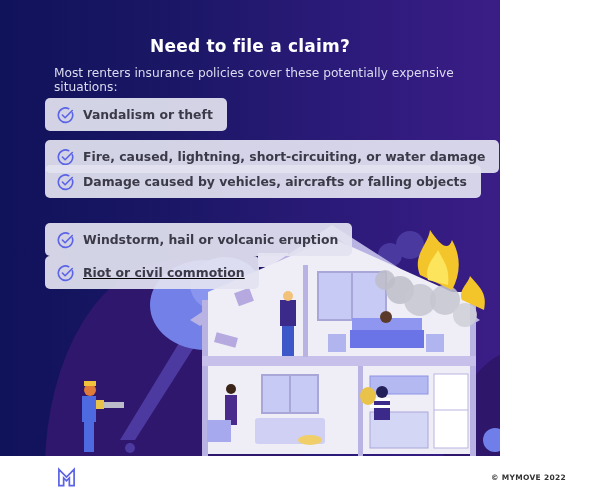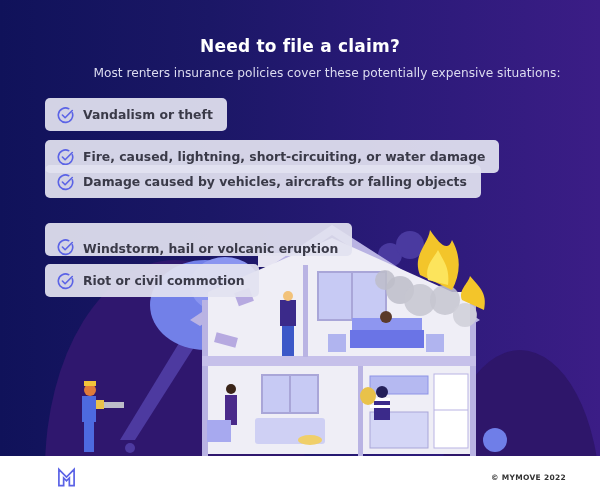--- a/index.html
+++ b/index.html
@@ -1,21 +1,21 @@
 <!DOCTYPE html>
 <html><head>
 <meta charset="utf-8">
 <style>
   html, body { margin:0; padding:0; }
   body { width:600px; height:499px; overflow:hidden; font-family:"DejaVu Sans", sans-serif; background:#fff; }
-  .canvas { position:relative; width:600px; height:456px; overflow:hidden;
+  .canvas { position:relative; width:500px; height:456px; overflow:hidden;
     background: linear-gradient(90deg, #10125a 0%, #1b1766 35%, #2a1a78 65%, #3b1d86 100%); }
   .title { position:absolute; left:0; right:0; top:36px; text-align:center; color:#fff;
     font-family:"DejaVu Sans", sans-serif; font-weight:bold; font-size:17px; letter-spacing:0.2px; }
-  .subtitle { position:absolute; left:8px; right:0; top:66px; text-align:center; color:#dcdcf0;
+  .subtitle { position:absolute; left:8px; right:0; top:66px; color:#dcdcf0;
     font-family:"DejaVu Sans", sans-serif; font-size:12.2px;margin-left:46px; }
   .pill { position:absolute; left:45px; height:33px; background:rgba(226,226,240,0.93); border-radius:5px;
     display:flex; align-items:center; box-sizing:border-box; padding-left:12px; padding-right:14px; z-index:5; }
   .pill .chk { width:18px; height:18px; margin-right:8px; flex:none; }
   .pill .txt { font-family:"DejaVu Sans", sans-serif; font-weight:bold; font-size:12.4px; color:#3a3a48; white-space:nowrap; }
   .footer { position:absolute; left:14px; top:456px; width:600px; height:26px; background:#fff; }
   .logo { position:absolute; left:43px; top:11px; width:19px; height:20px; }
   .copy { position:absolute; right:48px; top:17px; font-family:"DejaVu Sans", sans-serif; font-weight:bold; font-size:7.5px; color:#333; letter-spacing:0.3px; }
   .art { position:absolute; left:0; top:0; width:600px; height:456px; z-index:1; }
 </style>
@@ -136,29 +136,29 @@
   </div>
 
   <div class="pill" style="top:165px;">
     <svg class="chk" viewBox="0 0 20 20">
       <path d="M17 7.5 A8 8 0 1 1 13 3" fill="none" stroke="#5b63e6" stroke-width="1.8" stroke-linecap="round"></path>
       <path d="M6 10 L9 13 L17 5" fill="none" stroke="#5b63e6" stroke-width="1.8" stroke-linecap="round" stroke-linejoin="round"></path>
     </svg>
     <span class="txt">Damage caused by vehicles, aircrafts or falling objects</span>
   </div>
 
-  <div class="pill" style="top:223px;align-items:flex-end;">
+  <div class="pill" style="top:223px;">
     <svg class="chk" viewBox="0 0 20 20">
       <path d="M17 7.5 A8 8 0 1 1 13 3" fill="none" stroke="#5b63e6" stroke-width="1.8" stroke-linecap="round"></path>
       <path d="M6 10 L9 13 L17 5" fill="none" stroke="#5b63e6" stroke-width="1.8" stroke-linecap="round" stroke-linejoin="round"></path>
     </svg>
     <span class="txt">Windstorm, hail or volcanic eruption</span>
   </div>
 
-  <div class="pill" style="top:264px;">
+  <div class="pill" style="top:256px;text-decoration:underline;">
     <svg class="chk" viewBox="0 0 20 20">
       <path d="M17 7.5 A8 8 0 1 1 13 3" fill="none" stroke="#5b63e6" stroke-width="1.8" stroke-linecap="round"></path>
       <path d="M6 10 L9 13 L17 5" fill="none" stroke="#5b63e6" stroke-width="1.8" stroke-linecap="round" stroke-linejoin="round"></path>
     </svg>
     <span class="txt">Riot or civil commotion</span>
   </div>
 </div>
 
 <div class="footer">
   <svg class="logo" viewBox="0 0 20 20">

